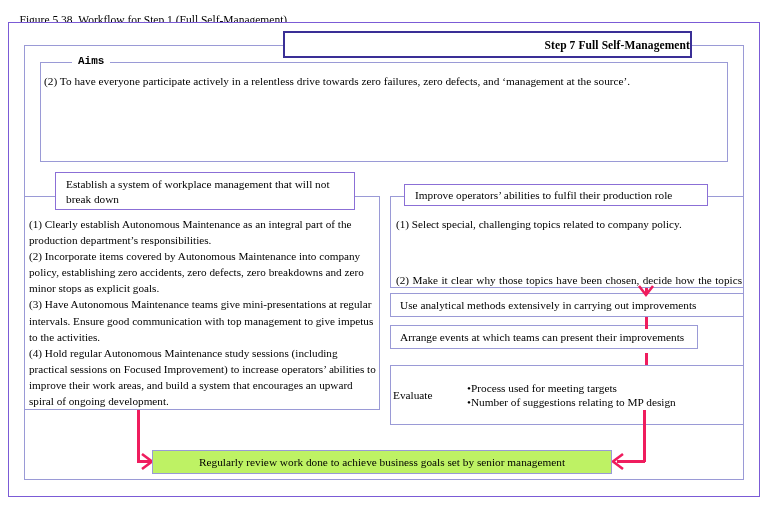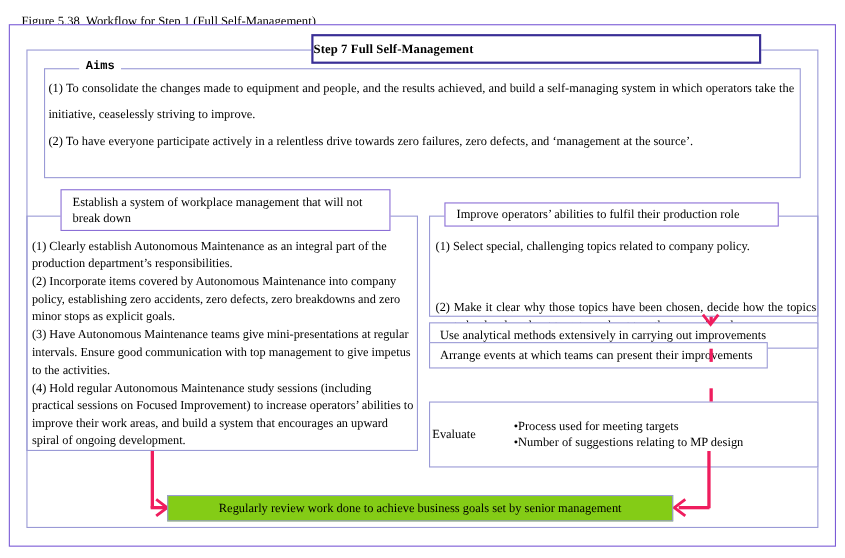--- a/index.html
+++ b/index.html
@@ -34,21 +34,21 @@
     box-sizing:border-box;
     background:transparent;
   }
 
   
   .step-box{
     position:absolute;left:283px;top:31px;width:409px;height:27px;
     border:2.5px solid #3a2f96;
     box-sizing:border-box;
     background:#fff;
-    display:flex;align-items:center;justify-content:flex-start;
+    display:flex;align-items:center;justify-content:flex-end;
     z-index:5;
   }
   .step-box span{
     font-weight:bold;font-size:11.5px;letter-spacing:.1px;
     font-family:"Liberation Serif",serif;
   }
 
   
   .aims-box{
     position:absolute;left:40px;top:62px;width:688px;height:100px;
@@ -101,30 +101,30 @@
   .col-right-body p{margin:0;text-align:justify;}
   .col-right-body p.j{text-align:justify;margin-top:40px;}
 
   
   .flow-box{
     position:absolute;border:1px solid #9a9ad6;box-sizing:border-box;
     background:#fff;font-size:11.3px;
     display:flex;align-items:center;
   }
   .flow-1{left:390px;top:293px;width:354px;height:24px;padding-left:9px;}
-  .flow-2{left:390px;top:311px;width:308px;height:24px;padding-left:9px;}
+  .flow-2{left:390px;top:325px;width:308px;height:24px;padding-left:9px;}
   .flow-3{left:390px;top:365px;width:354px;height:60px;padding-left:2px;}
   .flow-3 .eval-label{width:74px;flex:0 0 74px;}
   .flow-3 .eval-items{line-height:14.5px;font-size:11.3px;}
   .flow-3 .eval-items div{white-space:nowrap;}
 
   
   .bottom-box{
     position:absolute;left:152px;top:450px;width:460px;height:24px;
-    border:1px solid #9a9ad6;box-sizing:border-box;background:#84cc16;
+    border:1px solid #9a9ad6;box-sizing:border-box;background:#bef264;
     display:flex;align-items:center;justify-content:center;
     font-size:11.3px;
   }
 
   
   .conn{position:absolute;background:#ef1d5e;}
   .v{width:2.5px;}
   .h{height:2.5px;}
   .arrow-svg{position:absolute;}
   svg{display:block;overflow:visible;}
@@ -142,21 +142,20 @@
 
   <div class="inner-frame"></div>
 
   <div class="step-box">
     <span>Step 7  Full Self-Management</span>
   </div>
 
   <div class="aims-box"></div>
   <div class="aims-legend">Aims</div>
   <div class="aims-body">
-    <p>(1) To consolidate the changes made to equipment and people, and the results achieved, and build a self-managing system in which operators take the initiative, ceaselessly striving to improve.</p>
     <p>(2) To have everyone participate actively in a relentless drive towards zero failures, zero defects, and ‘management at the source’.</p>
   </div>
 
   <div class="col-left"></div>
   <div class="head-box head-left">Establish a system of workplace management that will not break down</div>
   <div class="col-left-body">
     <p>(1) Clearly establish Autonomous Maintenance as an integral part of the production department’s responsibilities.</p>
     <p>(2) Incorporate items covered by Autonomous Maintenance into company policy, establishing zero accidents, zero defects, zero breakdowns and zero minor stops as explicit goals.</p>
     <p>(3) Have Autonomous Maintenance teams give mini-presentations at regular intervals. Ensure good communication with top management to give impetus to the activities.</p>
     <p>(4) Hold regular Autonomous Maintenance study sessions (including practical sessions on Focused Improvement) to increase operators’ abilities to improve their work areas, and build a system that encourages an upward spiral of ongoing development.</p>

